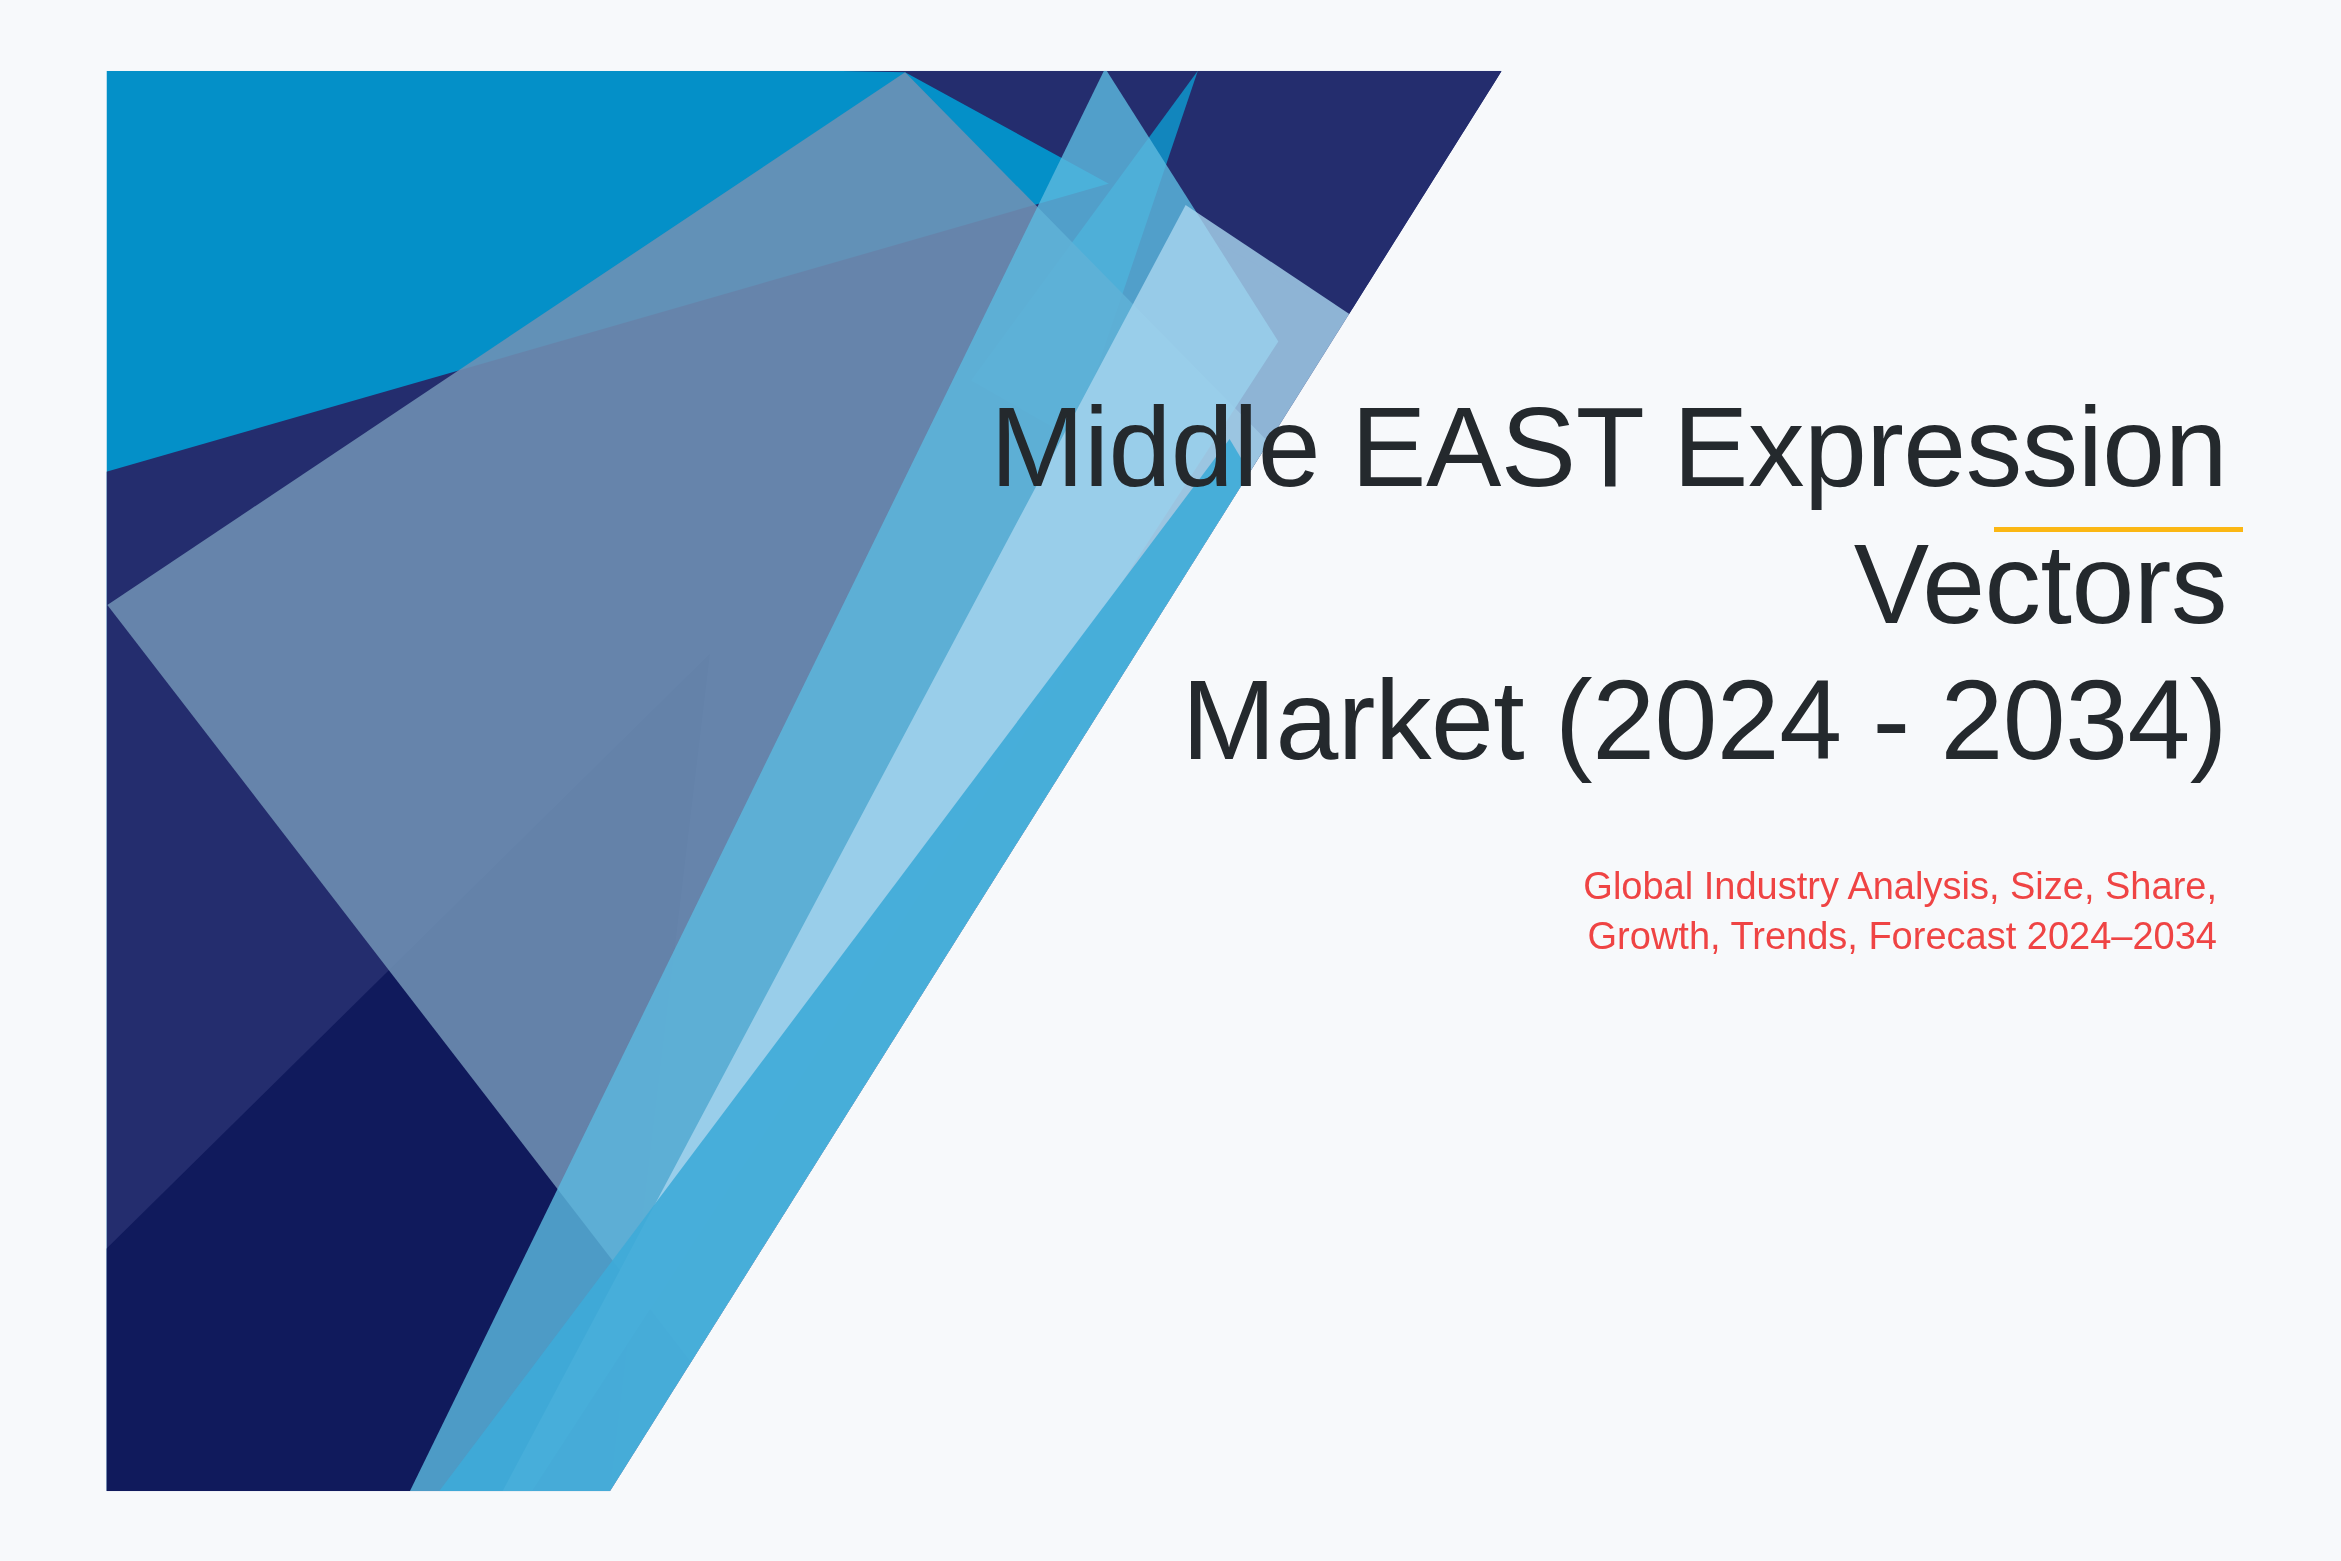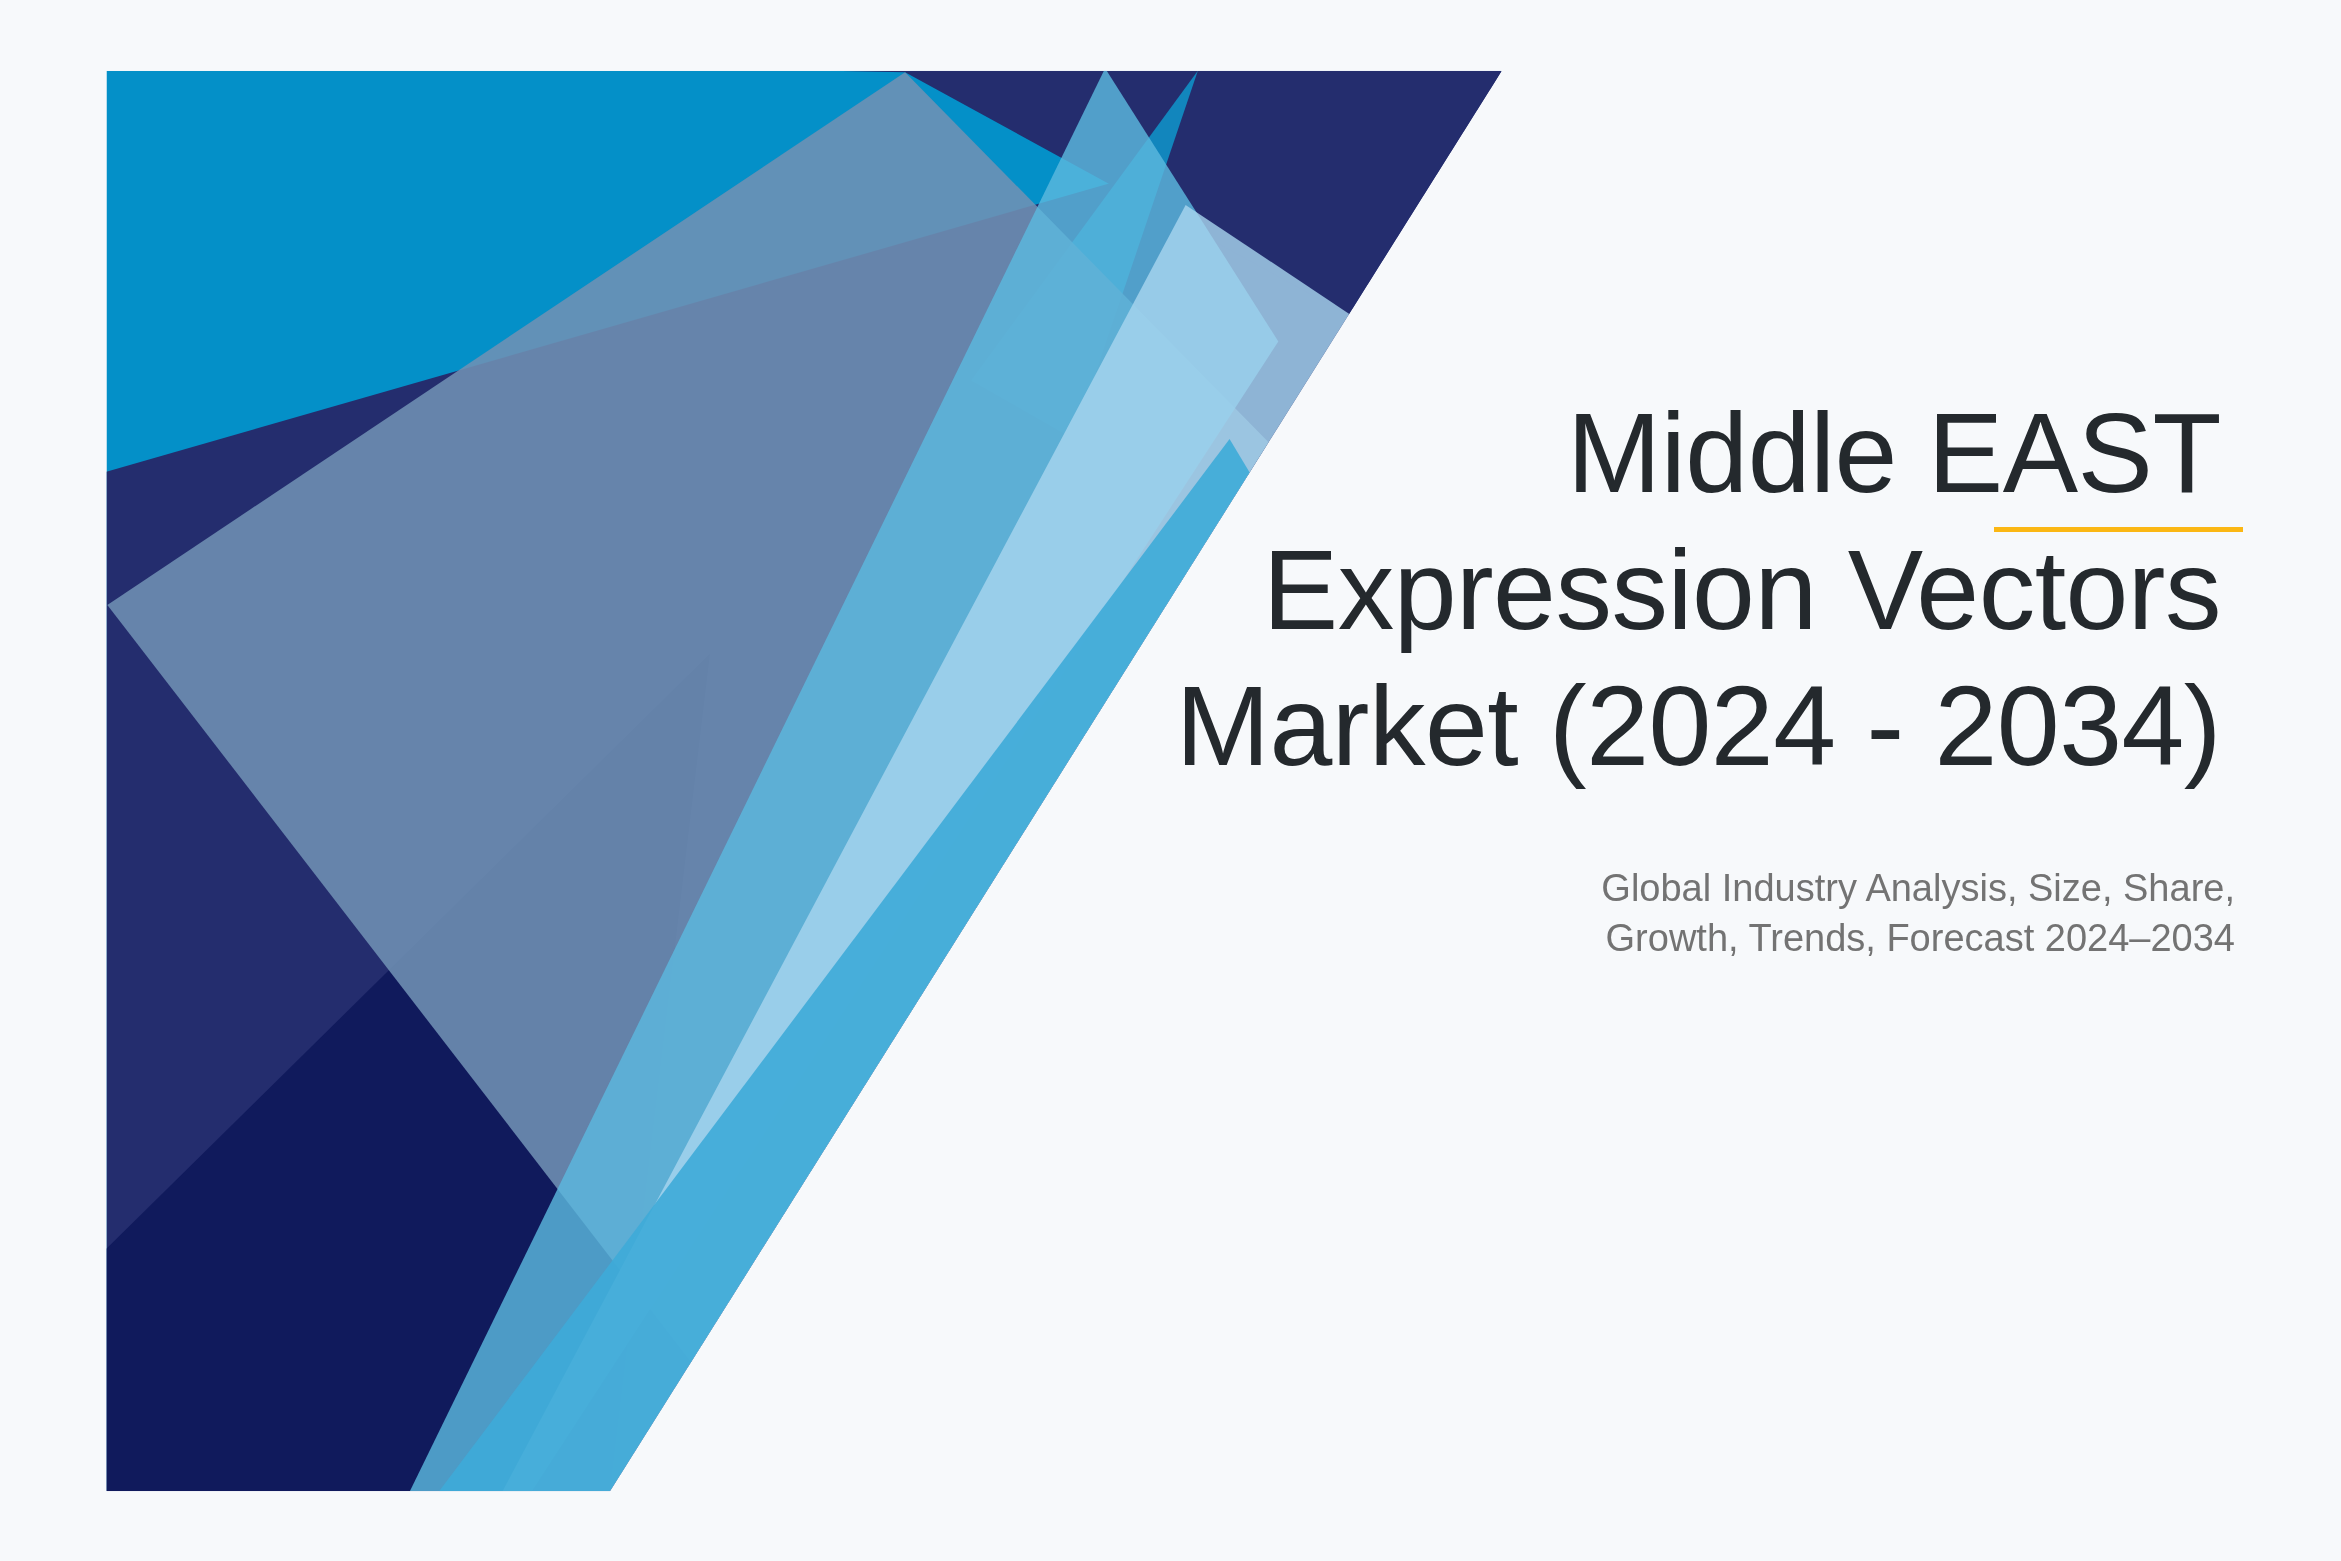--- a/index.html
+++ b/index.html
@@ -35,21 +35,21 @@
   
   #text-block {
     position: absolute;
     left: 976px;
     top: 371px;
     width: 1259px;
     text-align: right;
   }
 
   #report-title {
-    margin: 14px;
+    margin: 8px;
     font-family: "Liberation Sans", sans-serif;
     font-size: 113px;
     line-height: 1.21;
     font-weight: 400;
     letter-spacing: -0.5px;
     color: #24292d;
     white-space: pre-line;
     position: relative;
     z-index: 3;
   }
@@ -58,27 +58,27 @@
     position: absolute;
     left: 1994px;
     top: 527px;
     width: 249px;
     height: 5.4px;
     background: #fbb713;
     z-index: 4;
   }
 
   #report-subtitle {
-    margin: 0;
+    margin: 18px;
     padding-top: 55px;
     font-family: "Liberation Sans", sans-serif;
     font-size: 38px;
     line-height: 1.30;
     font-weight: 400;
-    color: #737373;
+    color: #ef4444;
     white-space: pre-line;
     position: relative;
     z-index: 3;
   }
 </style>
 </head>
 <body>
 
 <div id="cover">
 

